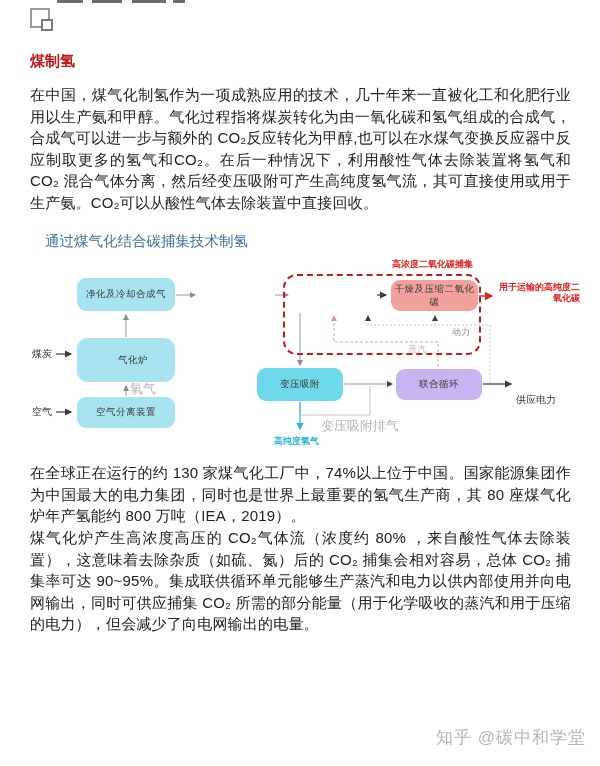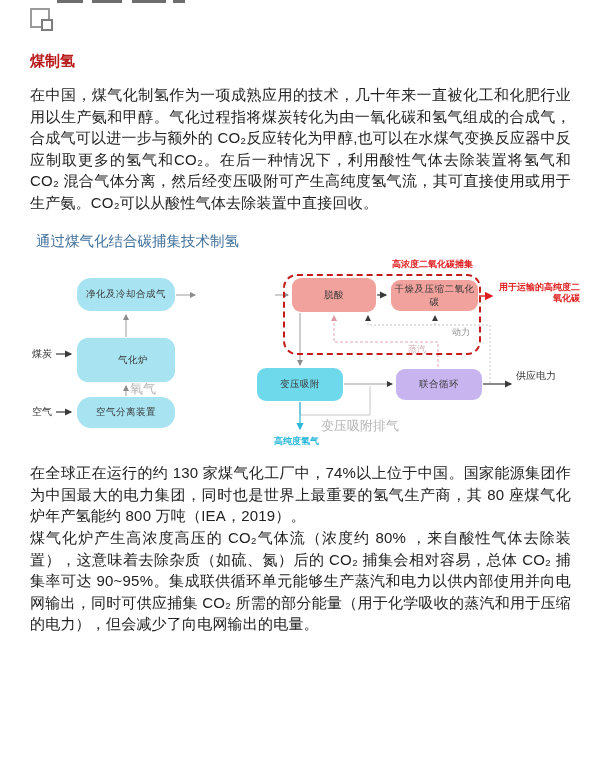--- a/index.html
+++ b/index.html
@@ -24,49 +24,49 @@
   .title { margin-left: 12px; font-size: 17px; font-weight: bold; color: #1e3a66; letter-spacing: .5px; }
 
   .h2 { position: absolute; left: 30px; top: 52px; font-size: 15px; font-weight: bold; color: #b91c1c; }
 
   .para { position: absolute; left: 30px; width: 541px; font-size: 15px; line-height: 21.5px;
           text-align: justify; color: #222; letter-spacing: .2px; }
   .p1 { top: 84px; }
   .p2 { top: 462px; }
   .p3 { top: 527px; }
 
-  .figure-title { position: absolute; left: 36px; top: 232px; font-size: 14.5px; color: #41719c; }
+  .figure-title { position: absolute; left: 45px; top: 232px; font-size: 14.5px; color: #41719c; }
 
   
   .diagram { position: absolute; left: 0; top: 255px; width: 600px; height: 200px; }
   .diagram svg { position: absolute; inset: 0; }
   .node { position: absolute; display: flex; align-items: center; justify-content: center;
           font-size: 9.5px; color: #3a3a3a; text-align: center; border-radius: 9px; letter-spacing: .5px; }
-  .blue   { background: #a7e3f1; border-radius: 14px; }
+  .blue   { background: #a7e3f1; }
   .pink   { background: #f2a29c; }
   .cyanbx { background: #6fd9ec; }
   .purple { background: #c8b4ef; }
   .n-purify   { left: 77px;  top: 23px;  width: 98px; height: 33px; }
   .n-shift    { left: 200px; top: 25px;  width: 74px; height: 30px; }
   .n-deacid   { left: 292px; top: 23px;  width: 84px; height: 34px; }
   .n-dry      { left: 391px; top: 25px;  width: 87px; height: 31px; }
   .n-gasifier { left: 77px;  top: 83px;  width: 98px; height: 44px; border-radius: 11px; padding-left: 14px; }
   .n-airsep   { left: 77px;  top: 142px; width: 98px; height: 31px; }
   .n-psa      { left: 257px; top: 113px; width: 86px; height: 33px; }
   .n-cc       { left: 396px; top: 114px; width: 86px; height: 31px; }
 
   .capture-zone { position: absolute; left: 283px; top: 19px; width: 198px; height: 81px;
                   border: 2px dashed #c41a1a; border-radius: 14px; }
   .capture-label { position: absolute; left: 392px; top: 3px; font-size: 9px; font-weight: bold; color: #e02020; }
   .co2-out { position: absolute; left: 498px; top: 27px; width: 82px; font-size: 9px; font-weight: bold;
              color: #e02020; text-align: right; line-height: 11px; }
   .edge-label { position: absolute; font-size: 10px; color: #333; }
   .lab-coal   { left: 32px;  top: 92px; }
   .lab-air    { left: 32px;  top: 150px; }
-  .lab-supply { left: 516px; top: 114px; }
+  .lab-supply { left: 516px; top: 138px; }
   .ghost { position: absolute; font-size: 13px; color: #b5b5b5; }
   .lab-oxygen  { left: 130px; top: 125px; }
   .lab-exhaust { left: 321px; top: 162px; }
   .lab-power   { left: 452px; top: 71px; color: #8a8a8a; font-size: 9px; }
   .lab-steam   { left: 408px; top: 88px; color: #d4b0b6; font-size: 9px; }
   .lab-h2 { position: absolute; left: 274px; top: 180px; font-size: 9px; font-weight: bold; color: #2bb8d8; }
 
   
   .wm1 { position: absolute; left: 436px; top: 726px; font-size: 17px; color: #b5b5b5; letter-spacing: 1px; }
   .wm2 { position: absolute; left: 490px; top: 766px; font-size: 16px; color: #1d4ed8; opacity: .65; letter-spacing: 1px; }
@@ -137,36 +137,36 @@
       <polyline points="438,112 438,87 334,87 334,61" fill="none" stroke="#e0a8ae" stroke-width="1" stroke-dasharray="3,2" marker-end="url(#mPink)"></polyline>
 
       <polyline points="490,128 490,70 368,70 368,61" fill="none" stroke="#c4c4c4" stroke-width="1" stroke-dasharray="2,2" marker-end="url(#mDark)"></polyline>
       <line x1="435" y1="70" x2="435" y2="61" stroke="#c4c4c4" stroke-width="1" stroke-dasharray="2,2" marker-end="url(#mDark)"></line>
     </svg>
 
     <div class="capture-zone"></div>
     <div class="capture-label">高浓度二氧化碳捕集</div>
 
     <div class="node blue n-purify">净化及冷却合成气</div>
-    <div class="node pink n-deacid">脱酸</div>
     <div class="node pink n-dry">干燥及压缩二氧化碳</div>
     <div class="node blue n-gasifier">气化炉</div>
     <div class="node blue n-airsep">空气分离装置</div>
     <div class="node cyanbx n-psa">变压吸附</div>
     <div class="node purple n-cc">联合循环</div>
 
     <div class="edge-label lab-coal">煤炭</div>
     <div class="edge-label lab-air">空气</div>
     <div class="ghost lab-oxygen">氧气</div>
     <div class="ghost lab-power">动力</div>
     <div class="ghost lab-steam">蒸汽</div>
     <div class="edge-label lab-supply">供应电力</div>
     <div class="ghost lab-exhaust">变压吸附排气</div>
     <div class="lab-h2">高纯度氢气</div>
     <div class="co2-out">用于运输的高纯度二氧化碳</div>
   </div>
 
   <p class="para p2">在全球正在运行的约 130 家煤气化工厂中，74%以上位于中国。国家能源集团作为中国最大的电力集团，同时也是世界上最重要的氢气生产商，其 80 座煤气化炉年产氢能约 800 万吨（IEA，2019）。</p>
   <p class="para p3">煤气化炉产生高浓度高压的 CO₂气体流（浓度约 80% ，来自酸性气体去除装置），这意味着去除杂质（如硫、氮）后的 CO₂ 捕集会相对容易，总体 CO₂ 捕集率可达 90~95%。集成联供循环单元能够生产蒸汽和电力以供内部使用并向电网输出，同时可供应捕集 CO₂ 所需的部分能量（用于化学吸收的蒸汽和用于压缩的电力），但会减少了向电网输出的电量。</p>
 
+  <div class="wm1">知乎 @碳中和学堂</div>
   <div class="wm2">来源于网络</div>
 
 </div>
 
 </body></html>

